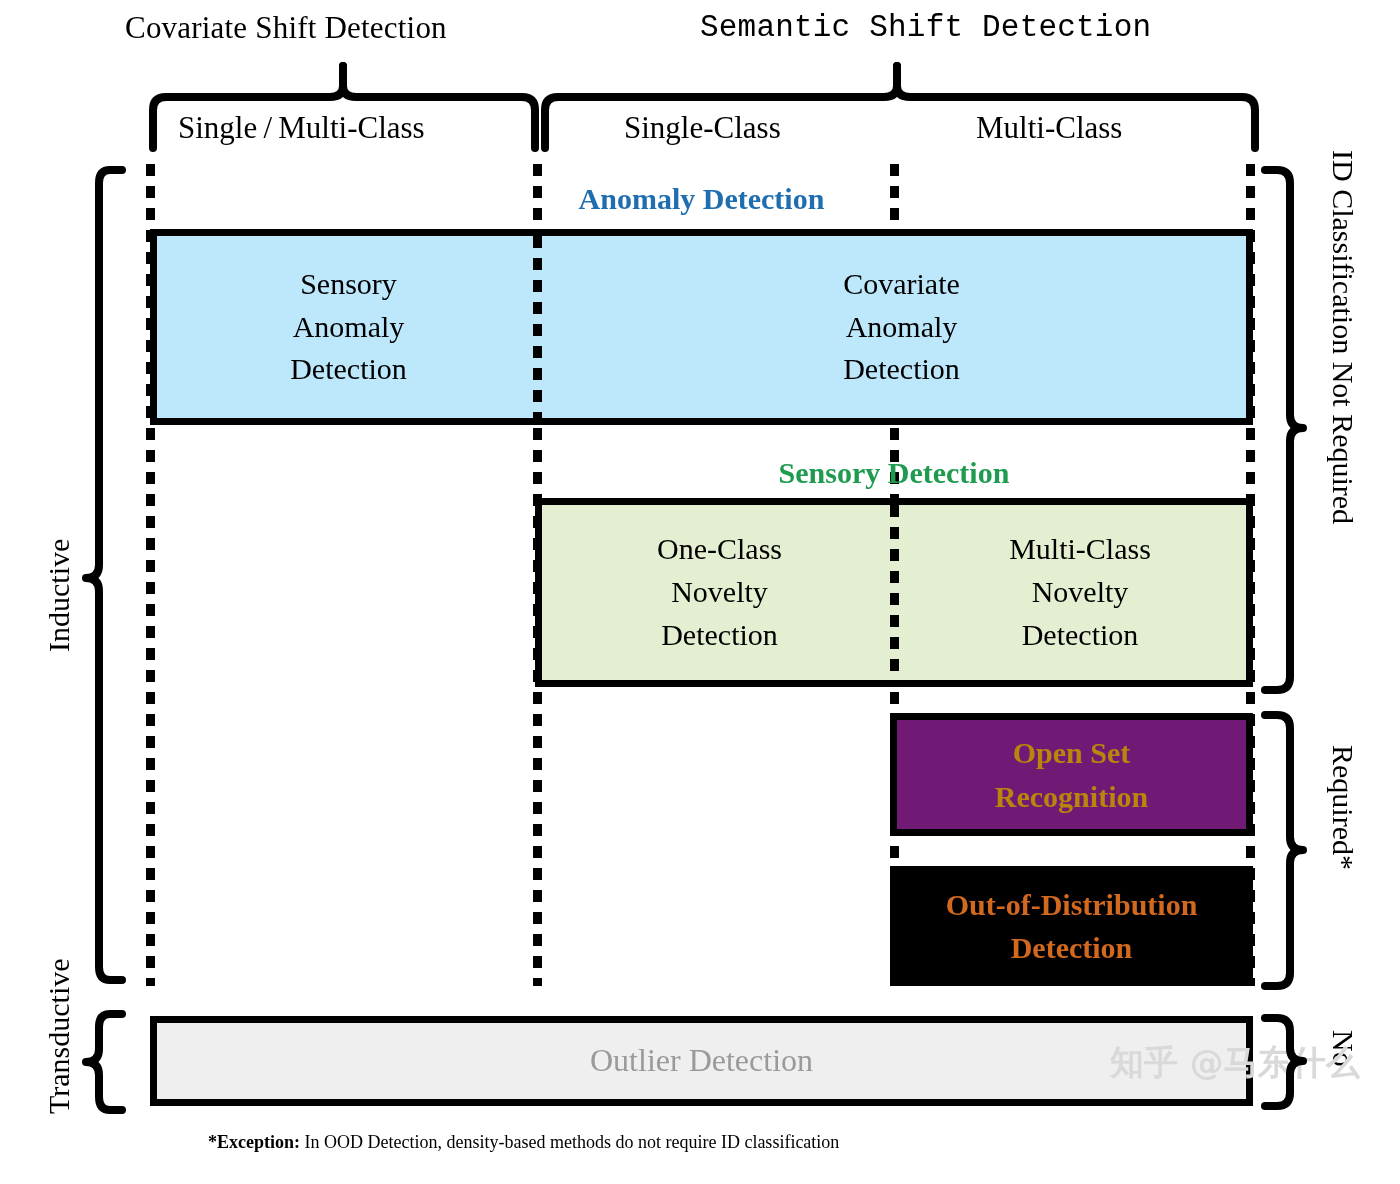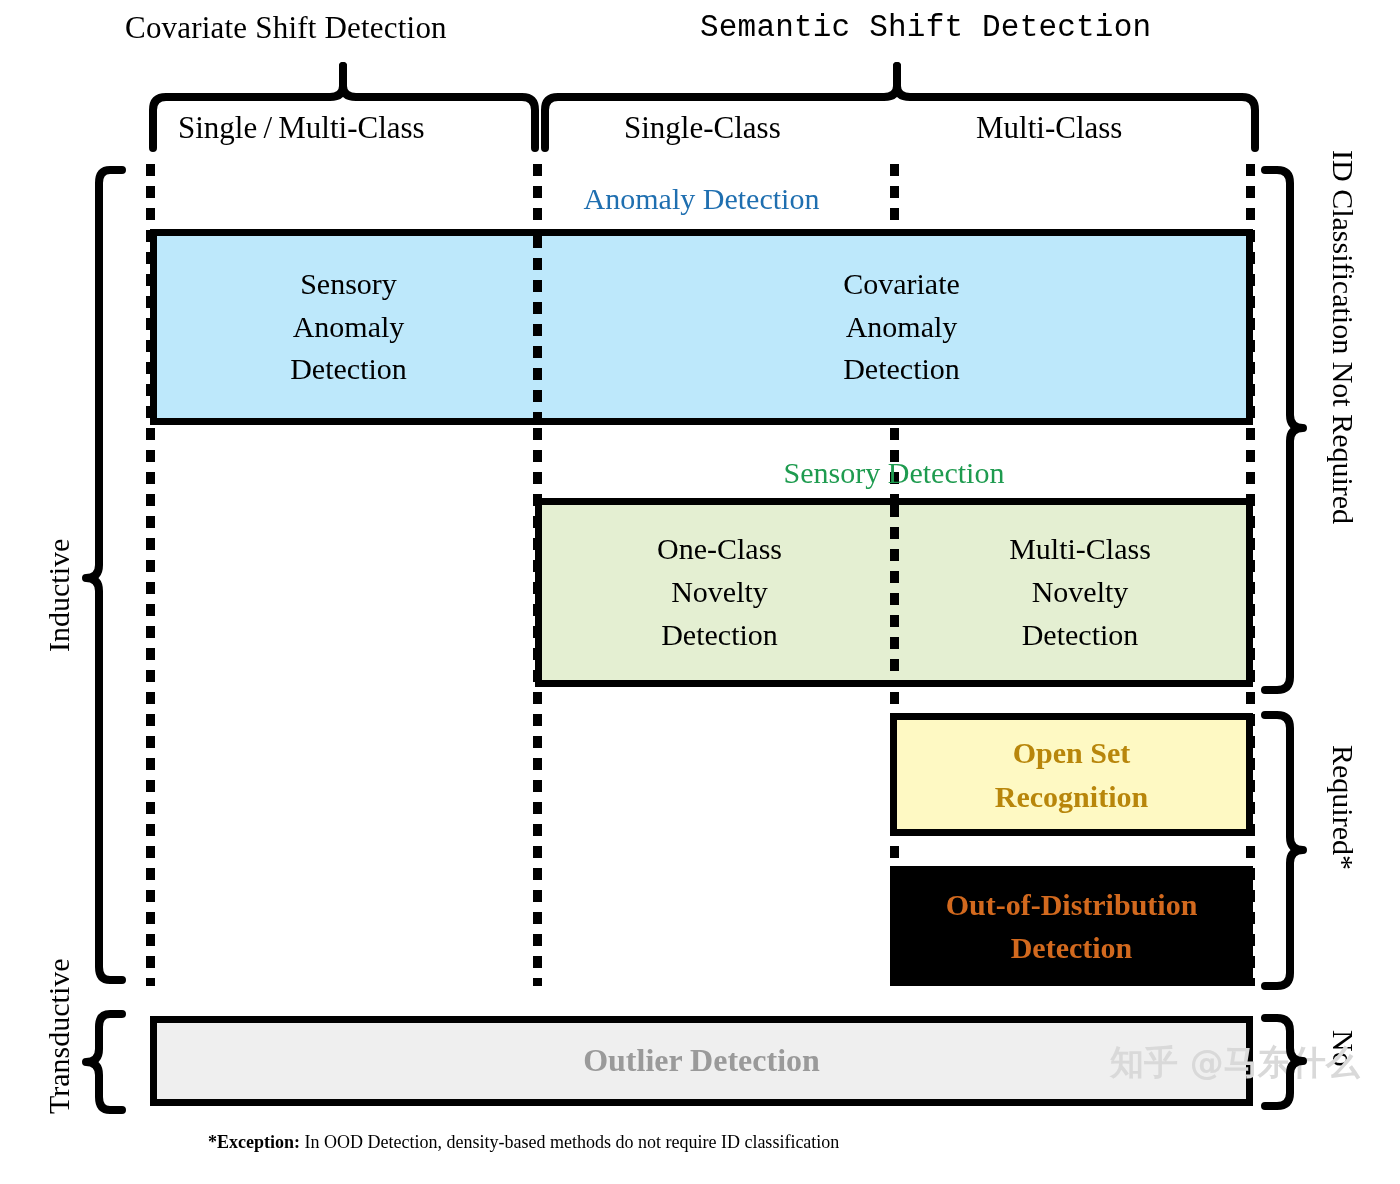--- a/index.html
+++ b/index.html
@@ -13,21 +13,21 @@
   .hdr-sub{font-size:31px;}
 
   
   .boxwrap{position:absolute;border:7px solid #000;box-sizing:border-box;}
   .boxinner{position:absolute;inset:0;display:flex;gap:17px;}
   .cell{flex:1;display:flex;flex-direction:column;align-items:center;
         justify-content:center;font-size:30px;line-height:1.43;text-align:center;}
   .cell span{display:block;}
 
   .title-over{position:absolute;width:100%;text-align:center;
-              font-weight:normal;font-size:30px;}
+              font-weight:bold;font-size:30px;}
 
   
   .vert{position:absolute;white-space:nowrap;font-size:30px;
         transform-origin:0 0;}
   .vert.cw{transform:rotate(90deg);}
   .vert.ccw{transform:rotate(-90deg);}
 
   
   .dotcol{position:absolute;width:9px;
           background-image:linear-gradient(#000 56%,rgba(0,0,0,0) 0);
@@ -88,41 +88,41 @@
       </div>
       <div class="cell">
         <span>Multi-Class</span>
         <span>Novelty</span>
         <span>Detection</span>
       </div>
     </div>
   </div>
   <div class="dotcol" style="left:890px;top:505px;height:175px;"></div>
 
-  <div class="boxwrap" style="left:890px;top:713px;width:363px;height:123px;background:#fef9c3;">
+  <div class="boxwrap" style="left:890px;top:713px;width:363px;height:123px;background:#701a75;">
     <div class="boxinner">
       <div class="cell" style="font-weight:bold;color:#b8860b;line-height:1.45;">
         <span>Open Set</span>
         <span>Recognition</span>
       </div>
     </div>
   </div>
 
   <div class="boxwrap" style="left:890px;top:866px;width:363px;height:120px;background:#000000;">
     <div class="boxinner">
       <div class="cell" style="font-weight:bold;color:#d2691e;line-height:1.45;">
         <span>Out-of-Distribution</span>
         <span>Detection</span>
       </div>
     </div>
   </div>
 
   <div class="boxwrap" style="left:150px;top:1016px;width:1103px;height:90px;background:#efefef;">
     <div class="boxinner">
-      <div class="cell" style="font-weight:bold;color:#9a9a9a;font-size:32px;">
+      <div class="cell" style="font-weight:normal;color:#9a9a9a;font-size:32px;">
         <span>Outlier Detection</span>
       </div>
     </div>
   </div>
 
   <div class="vert ccw" style="left:42px;top:652px;">Inductive</div>
   <div class="vert ccw" style="left:42px;top:1114px;">Transductive</div>
 
   <div class="vert cw" style="left:1360px;top:150px;">ID Classification Not Required</div>
   <div class="vert cw" style="left:1360px;top:745px;">Required*</div>

